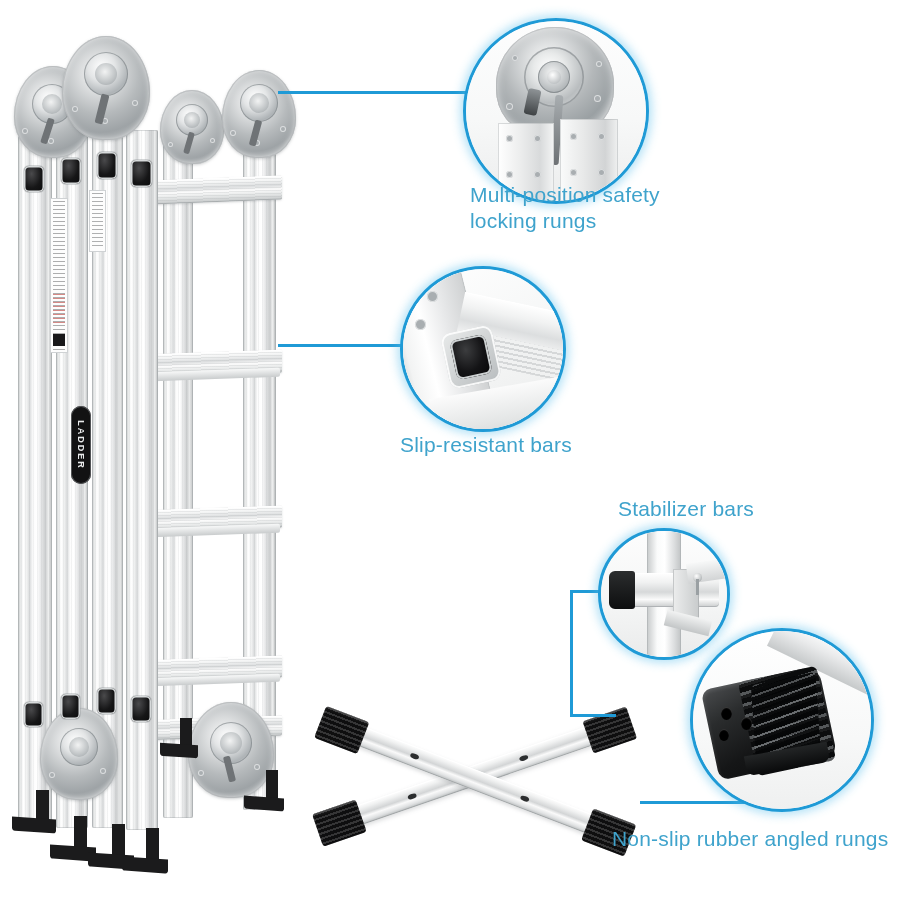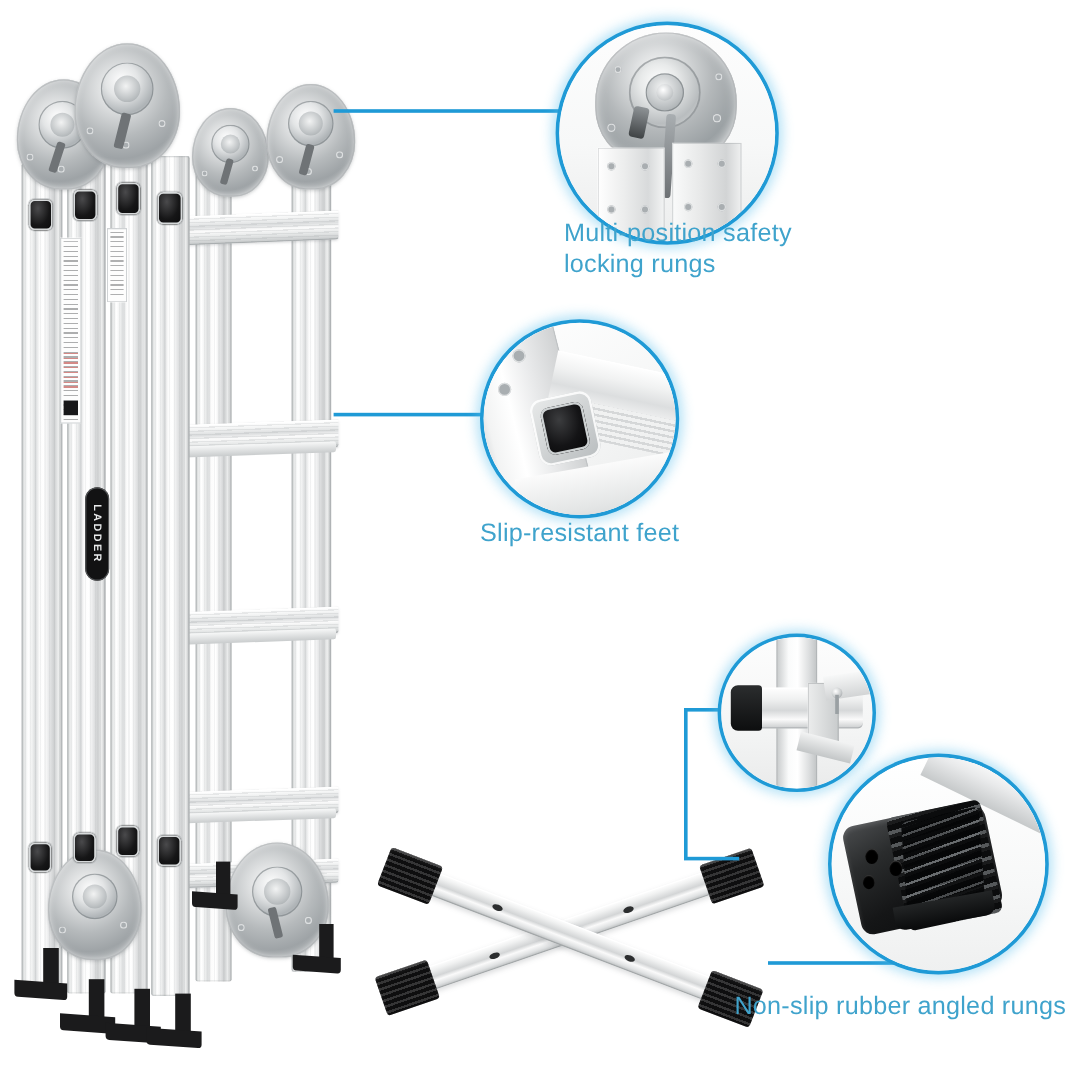--- a/index.html
+++ b/index.html
@@ -328,21 +328,21 @@
         background:radial-gradient(ellipse at 40% 30%,#3c3d3f 0%,#141416 55%,#050506 100%);
         box-shadow:inset 0 0 0 2px rgba(225,229,231,.9);"></div>
 
       <div class="rivet" style="left:24px;top:22px;width:11px;height:11px;"></div>
       <div class="rivet" style="left:12px;top:50px;width:11px;height:11px;"></div>
 
       <div class="abs" style="left:30px;top:118px;width:140px;height:60px;transform:rotate(-10deg);
         background:linear-gradient(180deg,#fbfbfb,#e4e6e6 55%,#cccfd0 100%);"></div>
     </div>
   </div>
-  <div class="callout-label" style="left:400px;top:432px;">Slip-resistant feet</div>
+  <div class="callout-label" style="left:400px;top:432px;">Slip-resistant bars</div>
 
   <div class="circle" style="left:598px;top:528px;width:126px;height:126px;">
     <div class="circle-inner" style="background:linear-gradient(180deg,#fdfdfd 0%,#f4f5f5 60%,#eaebeb 100%);">
 
       <div class="abs" style="left:46px;top:-6px;width:34px;height:140px;
         background:linear-gradient(90deg,#c6c9ca,#fafbfb 30%,#ffffff 52%,#dcdedf 80%,#c0c3c4 100%);
         box-shadow:inset 0 0 0 1px rgba(155,160,163,.4);"></div>
 
       <div class="abs" style="left:14px;top:42px;width:104px;height:34px;border-radius:4px;
         background:linear-gradient(180deg,#ffffff 0%,#f0f1f1 28%,#d6d8d9 56%,#fafafa 78%,#c9cccd 100%);
@@ -356,20 +356,21 @@
       <div class="abs" style="left:86px;top:30px;width:40px;height:20px;transform:rotate(-8deg);
         background:linear-gradient(180deg,#f7f8f8,#d2d4d5);"></div>
 
       <div class="bolt" style="left:92px;top:42px;width:9px;height:9px;"></div>
       <div class="abs" style="left:95px;top:48px;width:3px;height:16px;background:#9aa0a3;"></div>
 
       <div class="abs" style="left:64px;top:84px;width:46px;height:16px;transform:rotate(14deg);
         background:linear-gradient(180deg,#f2f3f3,#c3c6c7);"></div>
     </div>
   </div>
+  <div class="callout-label" style="left:618px;top:496px;">Stabilizer bars</div>
 
   <div class="circle" style="left:690px;top:628px;width:178px;height:178px;">
     <div class="circle-inner" style="background:linear-gradient(180deg,#ffffff 0%,#f7f8f8 60%,#eff0f0 100%);">
 
       <div class="abs" style="left:76px;top:6px;width:116px;height:36px;transform:rotate(26deg);
         background:linear-gradient(180deg,#ffffff,#e9eaeb 45%,#c6c9ca 100%);
         box-shadow:inset 0 1px 0 rgba(255,255,255,.9);"></div>
 
       <div class="abs" style="left:16px;top:46px;width:120px;height:92px;transform:rotate(-12deg);
         background:linear-gradient(160deg,#4a4c4e 0%,#2a2c2d 28%,#151617 62%,#0a0b0c 100%);

